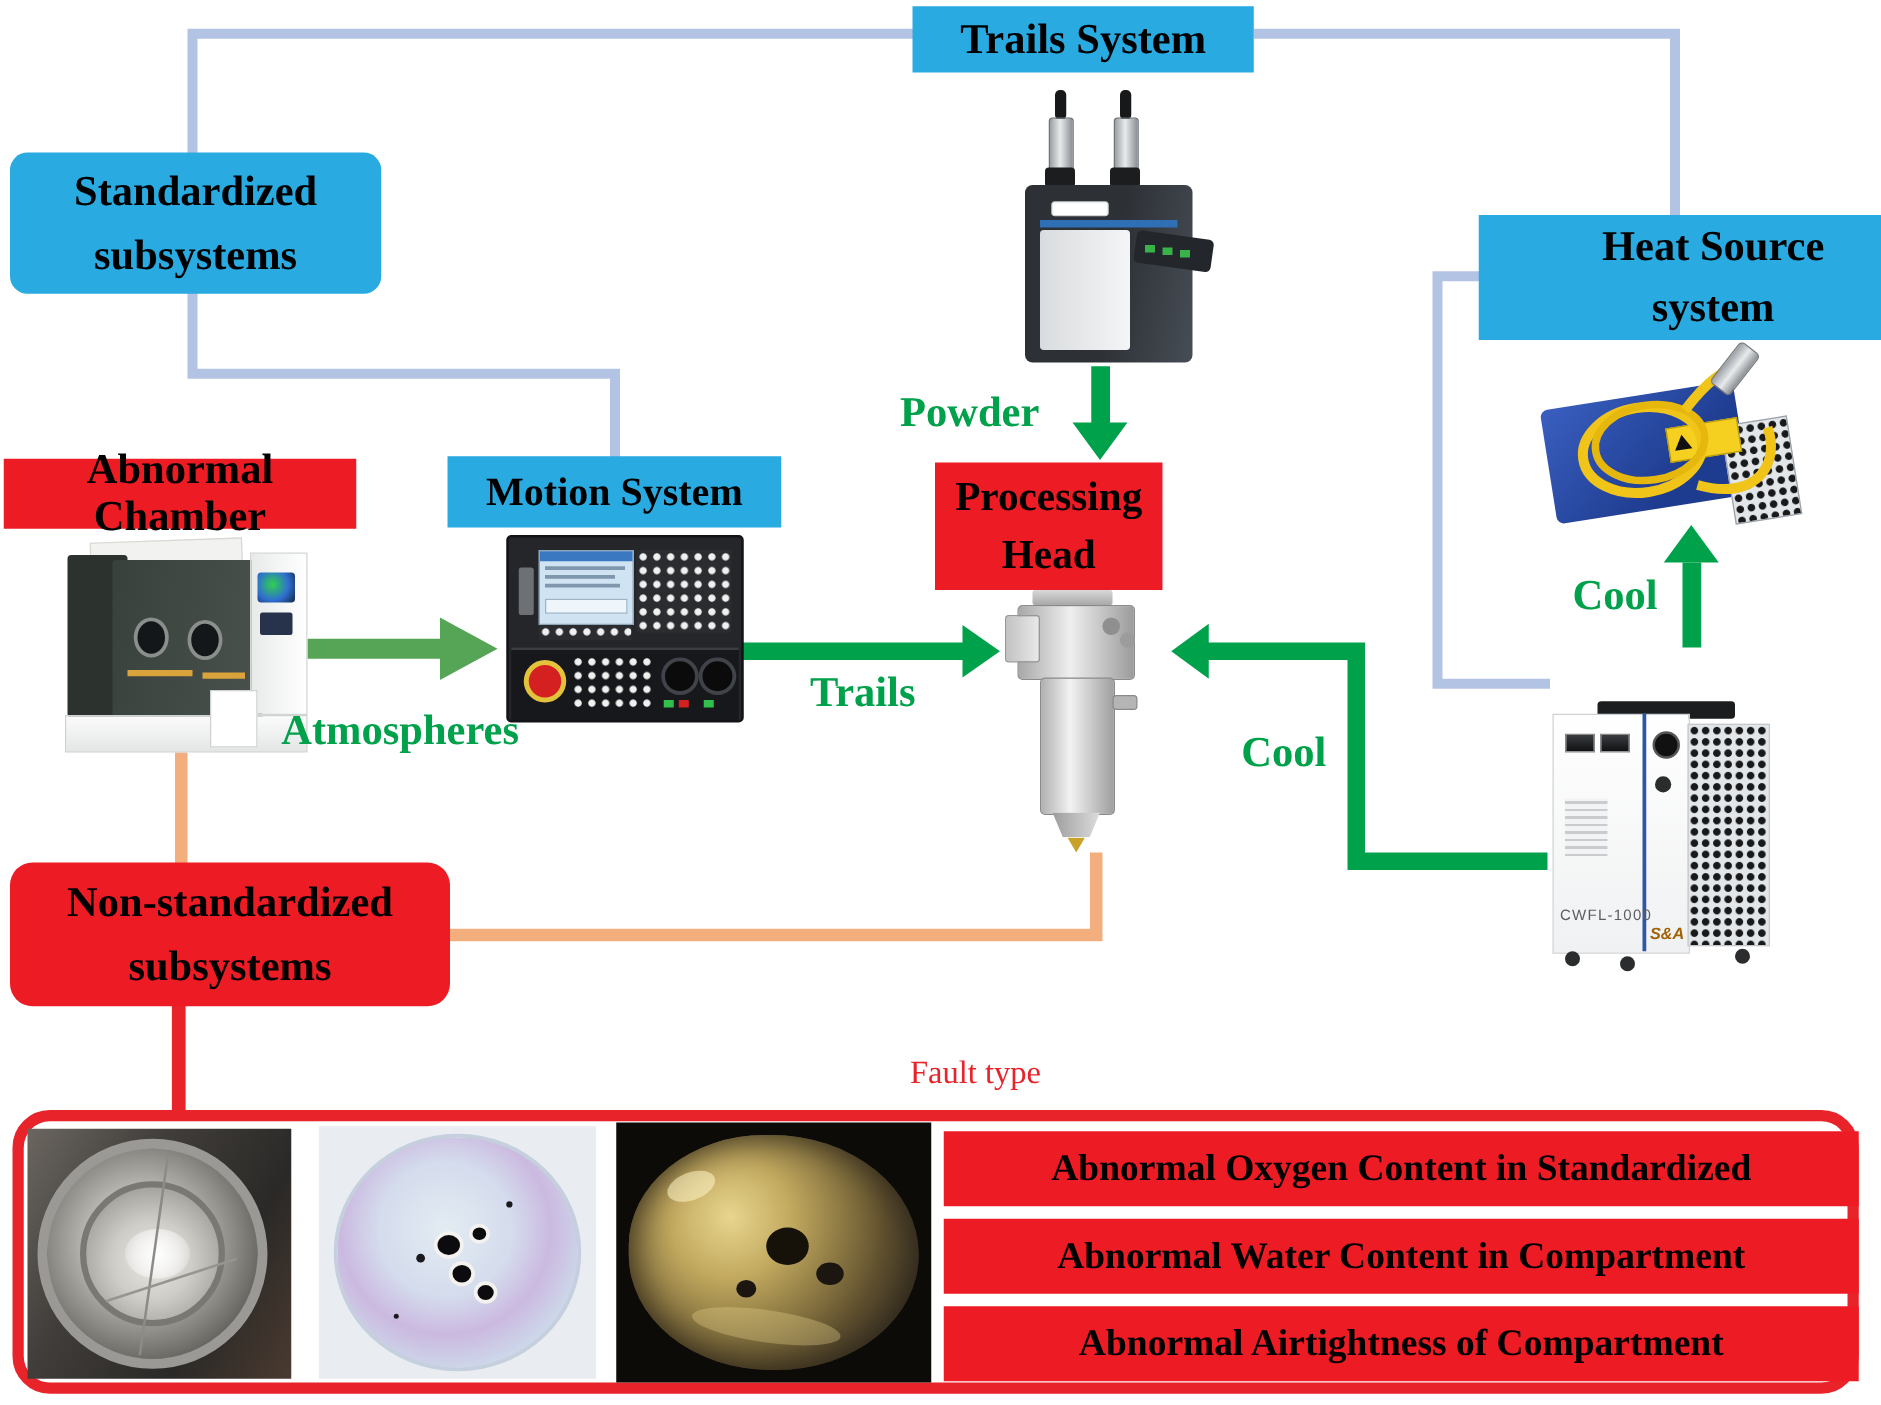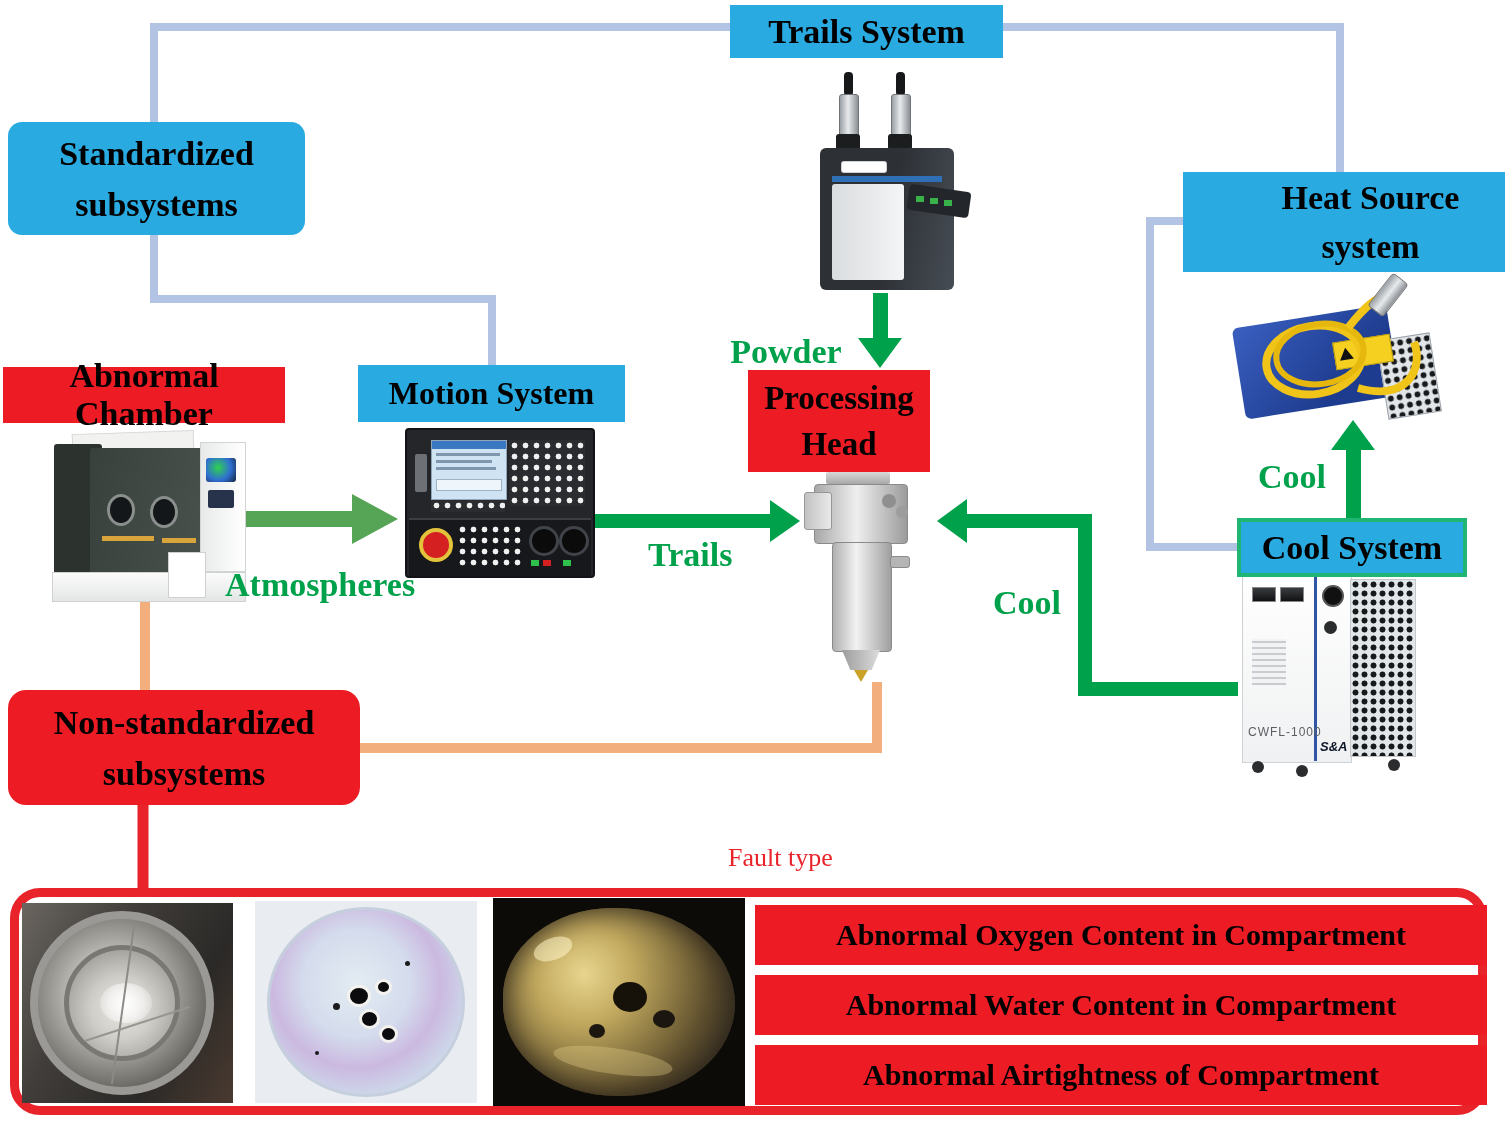--- a/index.html
+++ b/index.html
@@ -148,47 +148,46 @@
     <div class="abs" style="left:40px;top:0;width:110px;height:14px;background:#1b1d1f;border-radius:3px;"></div>
     <div class="abs" style="left:4px;top:10px;width:108px;height:190px;background:linear-gradient(#ffffff,#f0f1f2);border:1px solid #cfd2d4;"></div>
     <div class="abs grille" style="left:112px;top:18px;width:64px;height:176px;border:1px solid #c5c8ca;"></div>
     <div class="abs" style="left:76px;top:10px;width:3px;height:190px;background:#2f55a4;"></div>
     <div class="abs" style="left:14px;top:26px;width:22px;height:13px;background:linear-gradient(#3a3d40,#101113);border:1px solid #888;"></div>
     <div class="abs" style="left:42px;top:26px;width:22px;height:13px;background:linear-gradient(#3a3d40,#101113);border:1px solid #888;"></div>
     <div class="abs" style="left:84px;top:24px;width:18px;height:18px;background:#111;border:2px solid #555;border-radius:50%;"></div>
     <div class="abs" style="left:86px;top:60px;width:13px;height:13px;background:#2a2c2e;border-radius:50%;"></div>
     <div class="abs" style="left:14px;top:78px;width:34px;height:46px;background:repeating-linear-gradient(0deg,#c9ccce 0 2px,#f2f3f4 2px 6px);"></div>
     <div class="abs" style="left:10px;top:164px;font-family:'Liberation Sans',sans-serif;font-size:12px;color:#5a5e62;letter-spacing:1px;">CWFL-1000</div>
-    <div class="abs" style="left:82px;top:178px;font-family:'Liberation Sans',sans-serif;font-weight:bold;font-size:13px;color:#0f172a;font-style:italic;">S&amp;A</div>
+    <div class="abs" style="left:82px;top:178px;font-family:'Liberation Sans',sans-serif;font-weight:bold;font-size:13px;color:#a16207;font-style:italic;">S&amp;A</div>
     <div class="abs" style="left:14px;top:200px;width:12px;height:12px;background:#2a2c2e;border-radius:50%;"></div>
     <div class="abs" style="left:58px;top:204px;width:12px;height:12px;background:#2a2c2e;border-radius:50%;"></div>
     <div class="abs" style="left:150px;top:198px;width:12px;height:12px;background:#2a2c2e;border-radius:50%;"></div>
   </div>
 
   <div class="node blue" style="left:730px;top:5px;width:273px;height:53px;font-size:34px;">Trails System</div>
 
   <div class="node blue" style="left:8px;top:122px;width:297px;height:113px;font-size:34px;line-height:1.5;border-radius:14px;">Standardized
 subsystems</div>
 
   <div class="node blue" style="left:1183px;top:172px;width:315px;height:100px;font-size:34px;line-height:1.45;padding-left:30px;">Heat Source
 system</div>
 
   <div class="node red" style="left:3px;top:367px;width:282px;height:56px;font-size:34px;">Abnormal Chamber</div>
 
   <div class="node blue" style="left:358px;top:365px;width:267px;height:57px;font-size:32px;">Motion System</div>
 
   <div class="node red" style="left:748px;top:370px;width:182px;height:102px;font-size:33px;line-height:1.4;">Processing
 Head</div>
 
-  <div class="node blue" style="left:1237px;top:518px;width:230px;height:59px;font-size:34px;border:4px solid #1FB573;box-sizing:border-box;">Cool System</div>
 
   <div class="node red" style="left:8px;top:690px;width:352px;height:115px;font-size:34px;line-height:1.5;border-radius:18px;">Non-standardized
 subsystems</div>
 
-  <div class="glabel" style="left:720px;top:312px;width:132px;text-align:center;margin-top:21px;">Powder</div>
+  <div class="glabel" style="left:720px;top:312px;width:132px;text-align:left;">Powder</div>
   <div class="glabel" style="left:225px;top:566px;width:220px;">Atmospheres</div>
   <div class="glabel" style="left:648px;top:536px;width:110px;">Trails</div>
   <div class="glabel" style="left:993px;top:584px;width:90px;">Cool</div>
   <div class="glabel" style="left:1258px;top:458px;width:90px;">Cool</div>
 
   <div class="rlabel" style="left:728px;top:843px;width:200px;">Fault type</div>
 
   <div id="fault-box"></div>
 
   <div class="photo" style="left:22px;top:903px;width:211px;height:200px;z-index:3;background:linear-gradient(120deg,#6b6660 0%,#403d3a 35%,#2b2927 70%,#4a3a30 100%);">
@@ -212,17 +211,17 @@
 
   <div class="photo" style="left:493px;top:898px;width:252px;height:208px;z-index:3;background:#0d0b08;">
     <div class="abs" style="left:10px;top:10px;width:232px;height:188px;border-radius:48% 52% 50% 50%;background:radial-gradient(circle at 35% 35%, #e8d58e 0%, #c2a95f 25%, #8f7b44 45%, #5e4f2e 65%, #3a3226 85%);box-shadow:inset 0 0 30px #2a2318;"></div>
     <div class="abs" style="left:120px;top:84px;width:34px;height:30px;background:#161209;border-radius:50%;"></div>
     <div class="abs" style="left:160px;top:112px;width:22px;height:18px;background:#1b1710;border-radius:50%;"></div>
     <div class="abs" style="left:96px;top:126px;width:16px;height:14px;background:#1b1710;border-radius:50%;"></div>
     <div class="abs" style="left:40px;top:40px;width:40px;height:22px;background:rgba(255,246,200,0.55);border-radius:50%;transform:rotate(-20deg);"></div>
     <div class="abs" style="left:60px;top:150px;width:120px;height:26px;background:rgba(230,210,138,0.35);border-radius:50%;transform:rotate(8deg);"></div>
   </div>
 
-  <div class="fault-bar" style="top:905px;">Abnormal Oxygen Content in Compartment</div>
+  <div class="fault-bar" style="top:905px;">Abnormal Oxygen Content in Standardized</div>
   <div class="fault-bar" style="top:1045px;">Abnormal Airtightness of Compartment</div>
   <div class="fault-bar" style="top:975px;">Abnormal Water Content in Compartment</div>
 
 </div>
 
 </body></html>

